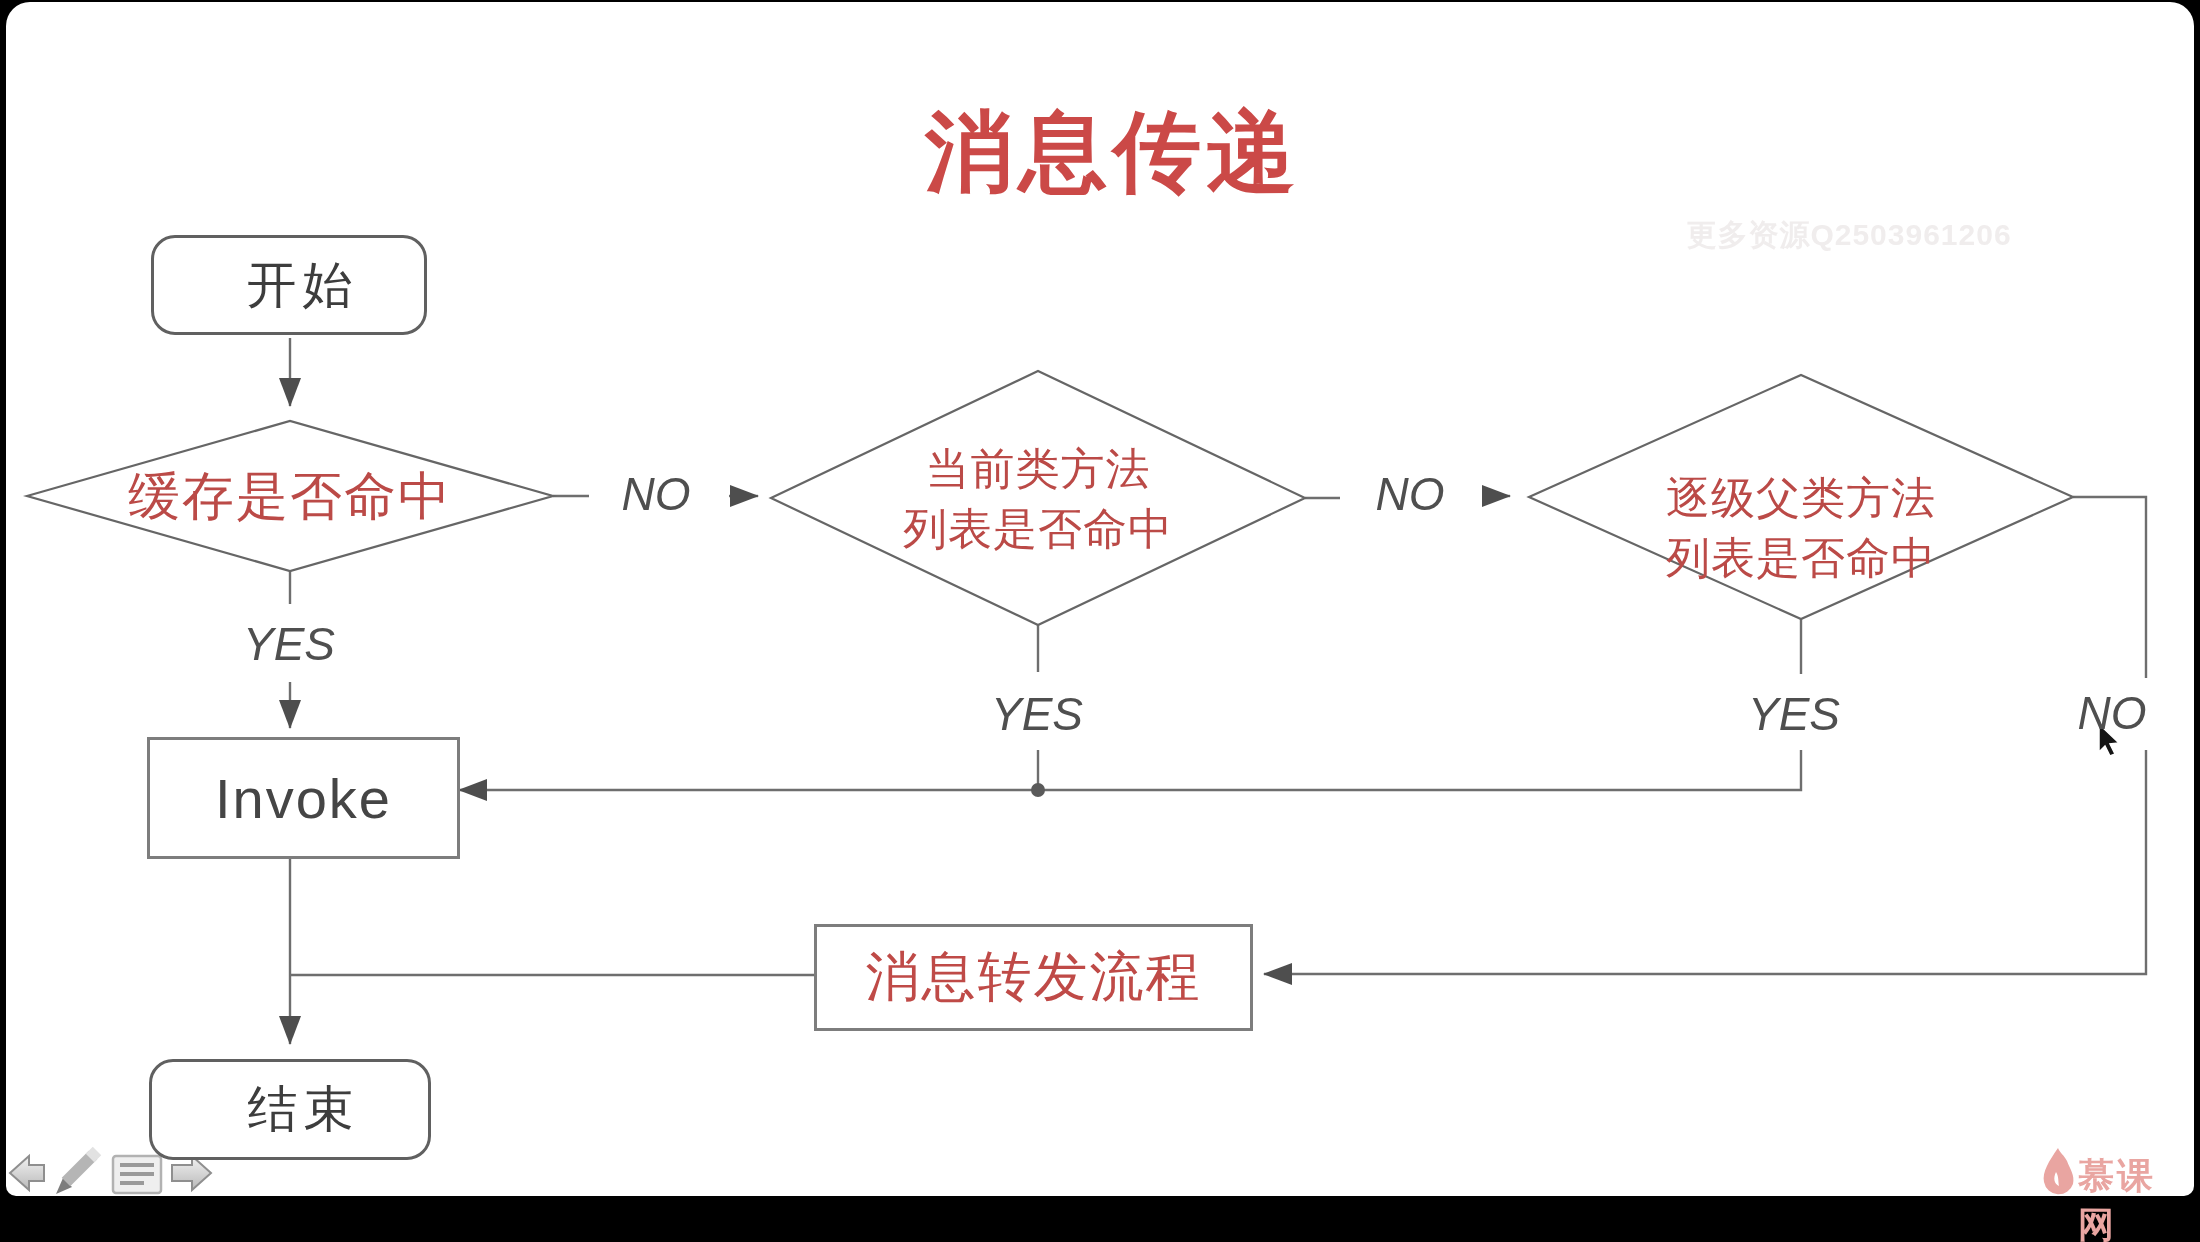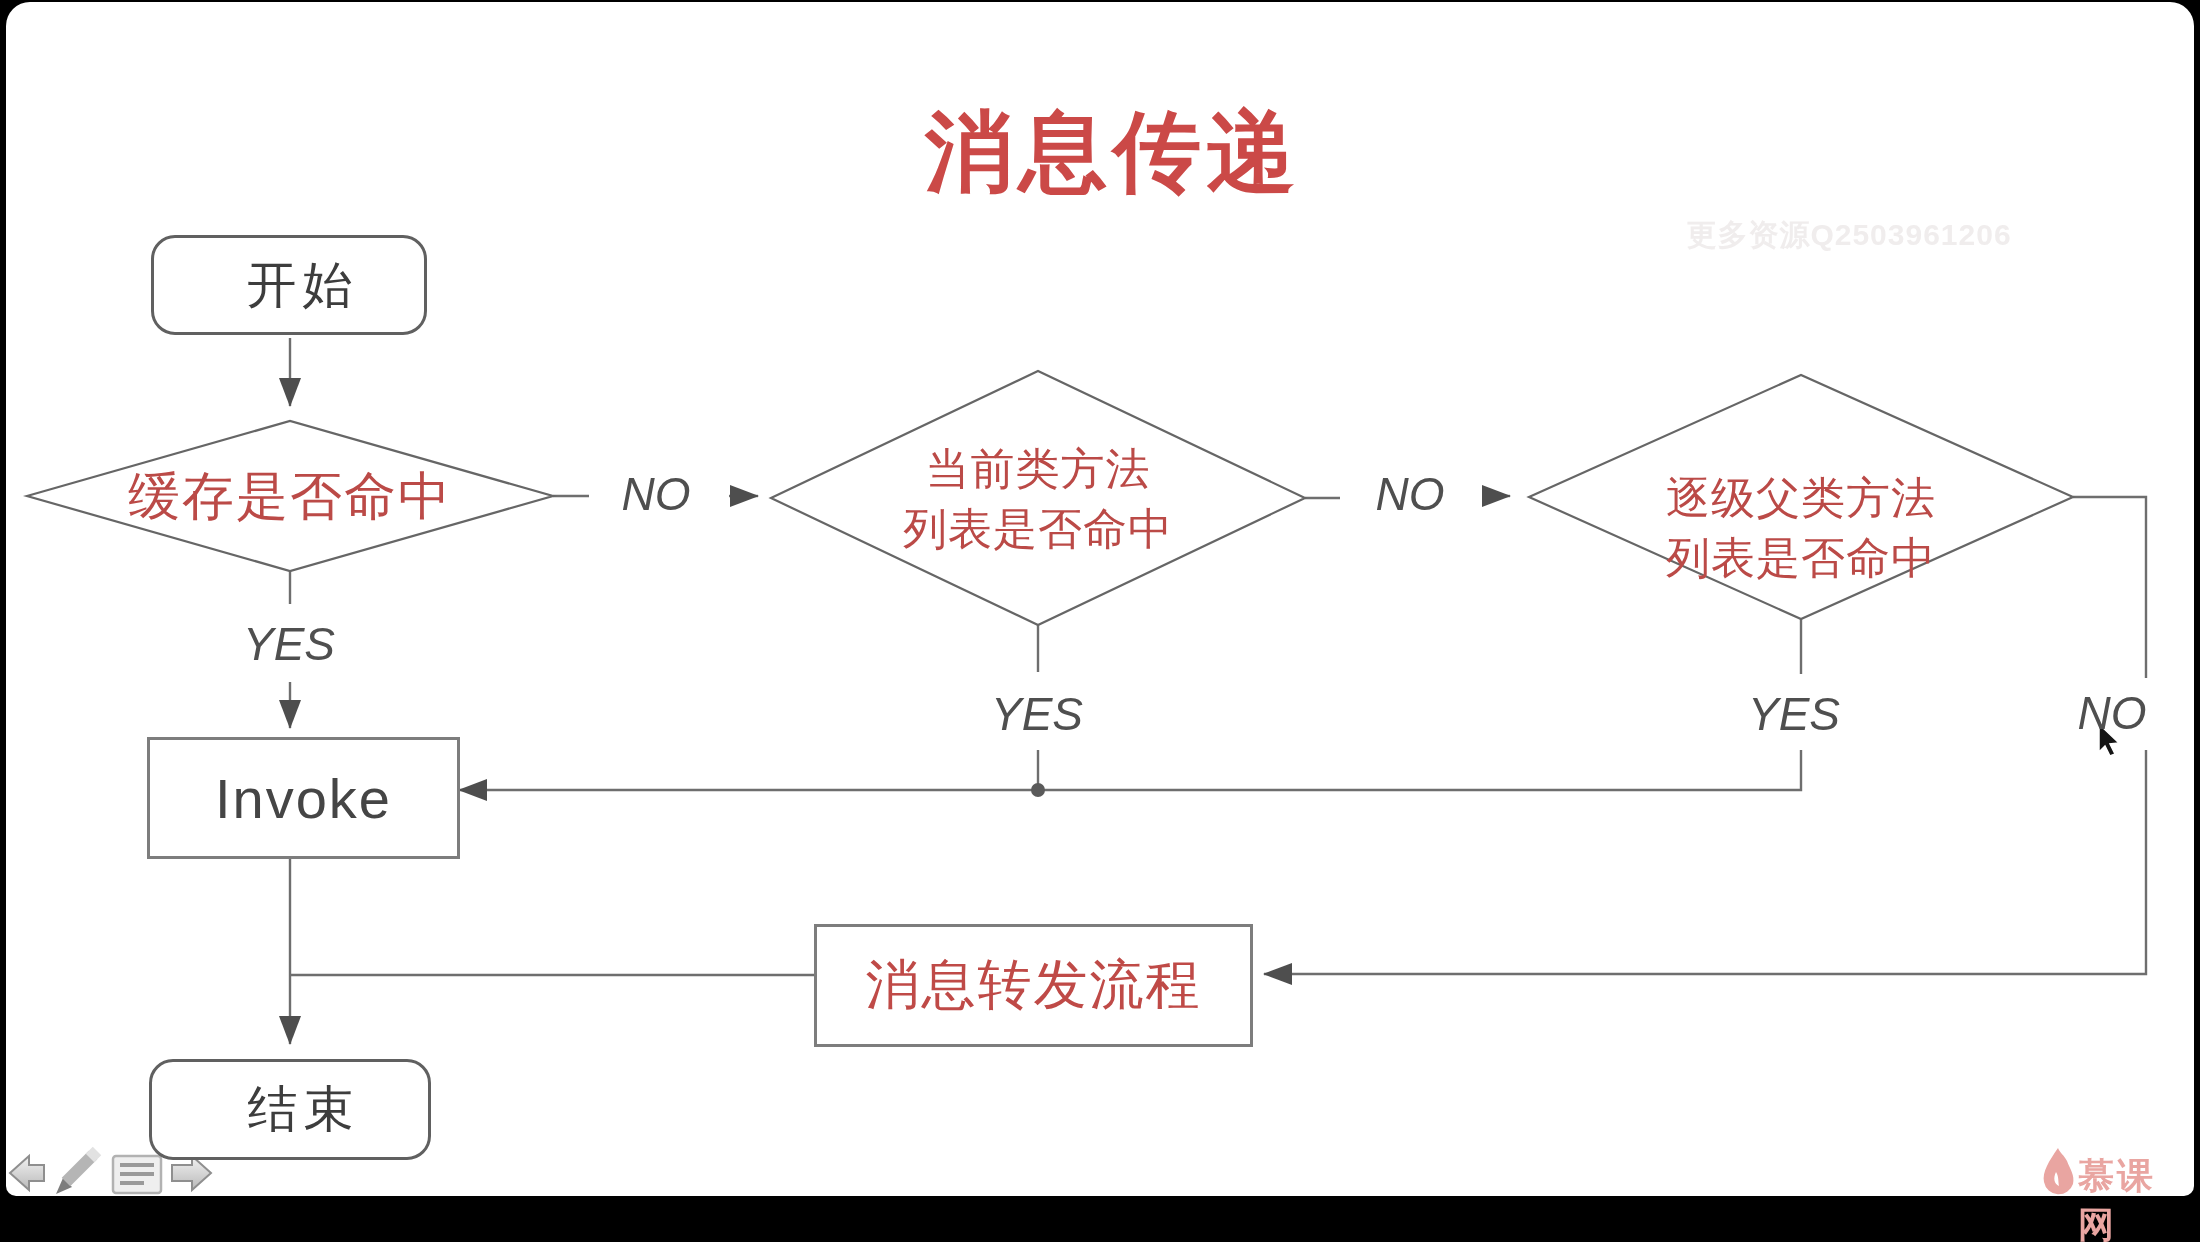--- a/index.html
+++ b/index.html
@@ -84,21 +84,21 @@
 
     <div class="lbl page-title" style="left:1107px;top:150px;">消息传递</div>
     <div class="lbl watermark" style="left:1843px;top:233px;">更多资源Q2503961206</div>
 
     <div class="node-box rounded" style="left:145px;top:233px;width:276px;height:100px;">
       <span>开始</span>
     </div>
     <div class="node-box rect" style="left:127px;top:735px;width:313px;height:122px;margin-left:14px;">
       <span class="invoke-text">Invoke</span>
     </div>
-    <div class="node-box rect" style="left:808px;top:922px;width:439px;height:123px;">
+    <div class="node-box rect" style="left:808px;top:922px;width:439px;height:107px;">
       <span class="forward-text">消息转发流程</span>
     </div>
     <div class="node-box rounded" style="left:143px;top:1057px;width:282px;height:101px;">
       <span>结束</span>
     </div>
 
     <div class="diamond-label d-single" style="left:284px;top:495px;">缓存是否命中</div>
     <div class="diamond-label d-double" style="left:1032px;top:497px;">
       <div>当前类方法</div>
       <div>列表是否命中</div>

